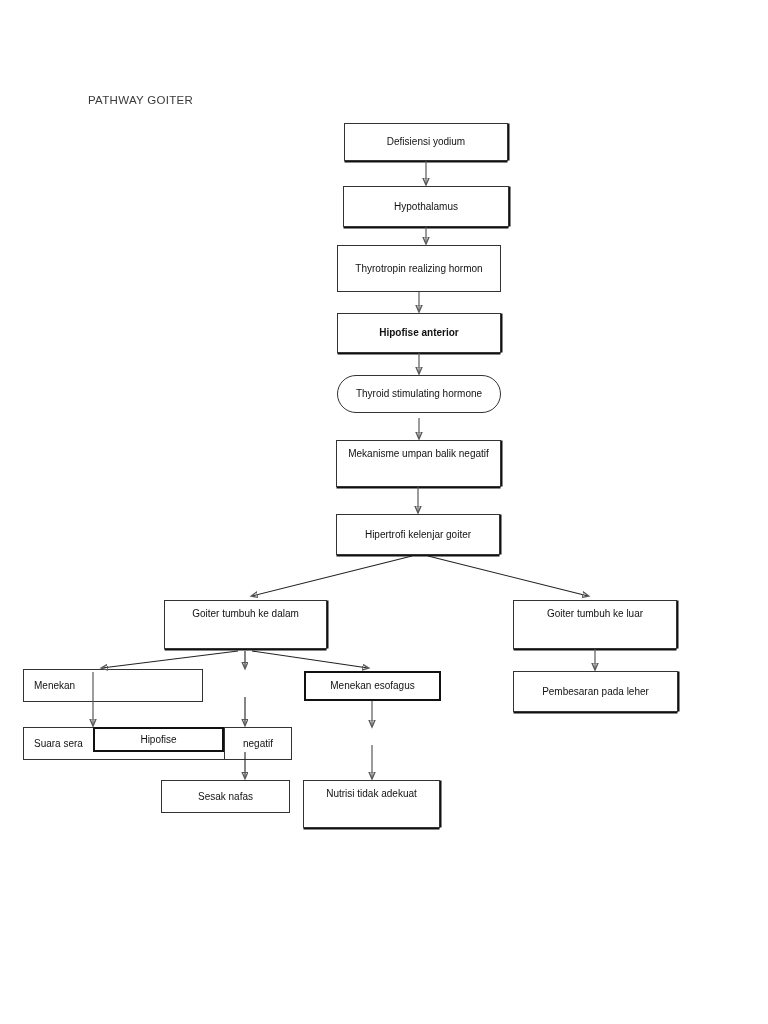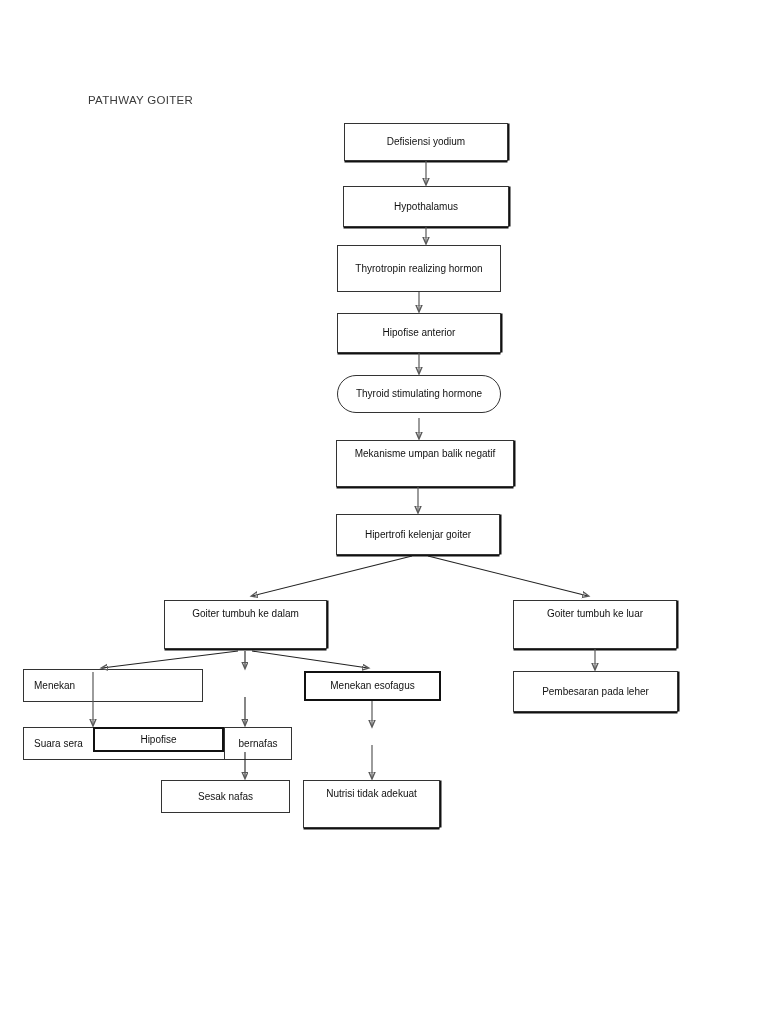--- a/index.html
+++ b/index.html
@@ -128,29 +128,29 @@
   </div>
 
   <div class="node heavy" style="left:343px; top:186px; width:166px; height:41px;">
     <span>Hypothalamus</span>
   </div>
 
   <div class="node" style="left:337px; top:245px; width:164px; height:47px;">
     <span>Thyrotropin realizing hormon</span>
   </div>
 
-  <div class="node heavy" style="left:337px; top:313px; width:164px; height:40px;">
+  <div class="node heavy" style="left:337px; top:313px; width:164px; height:40px;font-weight:bold;">
     <span>Hipofise anterior</span>
   </div>
 
   <div class="node" style="left:337px; top:375px; width:164px; height:38px;border-radius:19px;">
     <span>Thyroid stimulating hormone</span>
   </div>
 
-  <div class="node heavy align-top" style="left:336px; top:440px; width:178px; height:47px;">
+  <div class="node heavy align-top" style="left:336px; top:440px; width:165px; height:47px;">
     <span>Mekanisme umpan balik negatif</span>
   </div>
 
   <div class="node heavy" style="left:336px; top:514px; width:164px; height:41px;align-items:center;">
     <span>Hipertrofi kelenjar goiter</span>
   </div>
 
   <div class="node heavy align-top" style="left:164px; top:600px; width:163px; height:49px;">
     <span>Goiter tumbuh ke dalam</span>
   </div>
@@ -165,21 +165,21 @@
 
   <div class="node back" style="left:23px; top:669px; width:180px; height:33px;">
     <span>Menekan</span>
   </div>
 
   <div class="node back" style="left:23px; top:727px; width:269px; height:33px;">
     <span>Suara sera</span>
   </div>
 
   <div class="node back" style="left:224px; top:727px; width:68px; height:33px; border-left:1px solid #333; justify-content:center; padding-left:0;">
-    <span>bernafas</span>
+    <span>negatif</span>
   </div>
 
 
   <div class="node front thick" style="left:304px; top:671px; width:137px; height:30px;justify-content:center;">
     <span>Menekan esofagus</span>
   </div>
 
   <div class="node front thick" style="left:93px; top:727px; width:131px; height:25px;">
     <span>Hipofise</span>
   </div>

